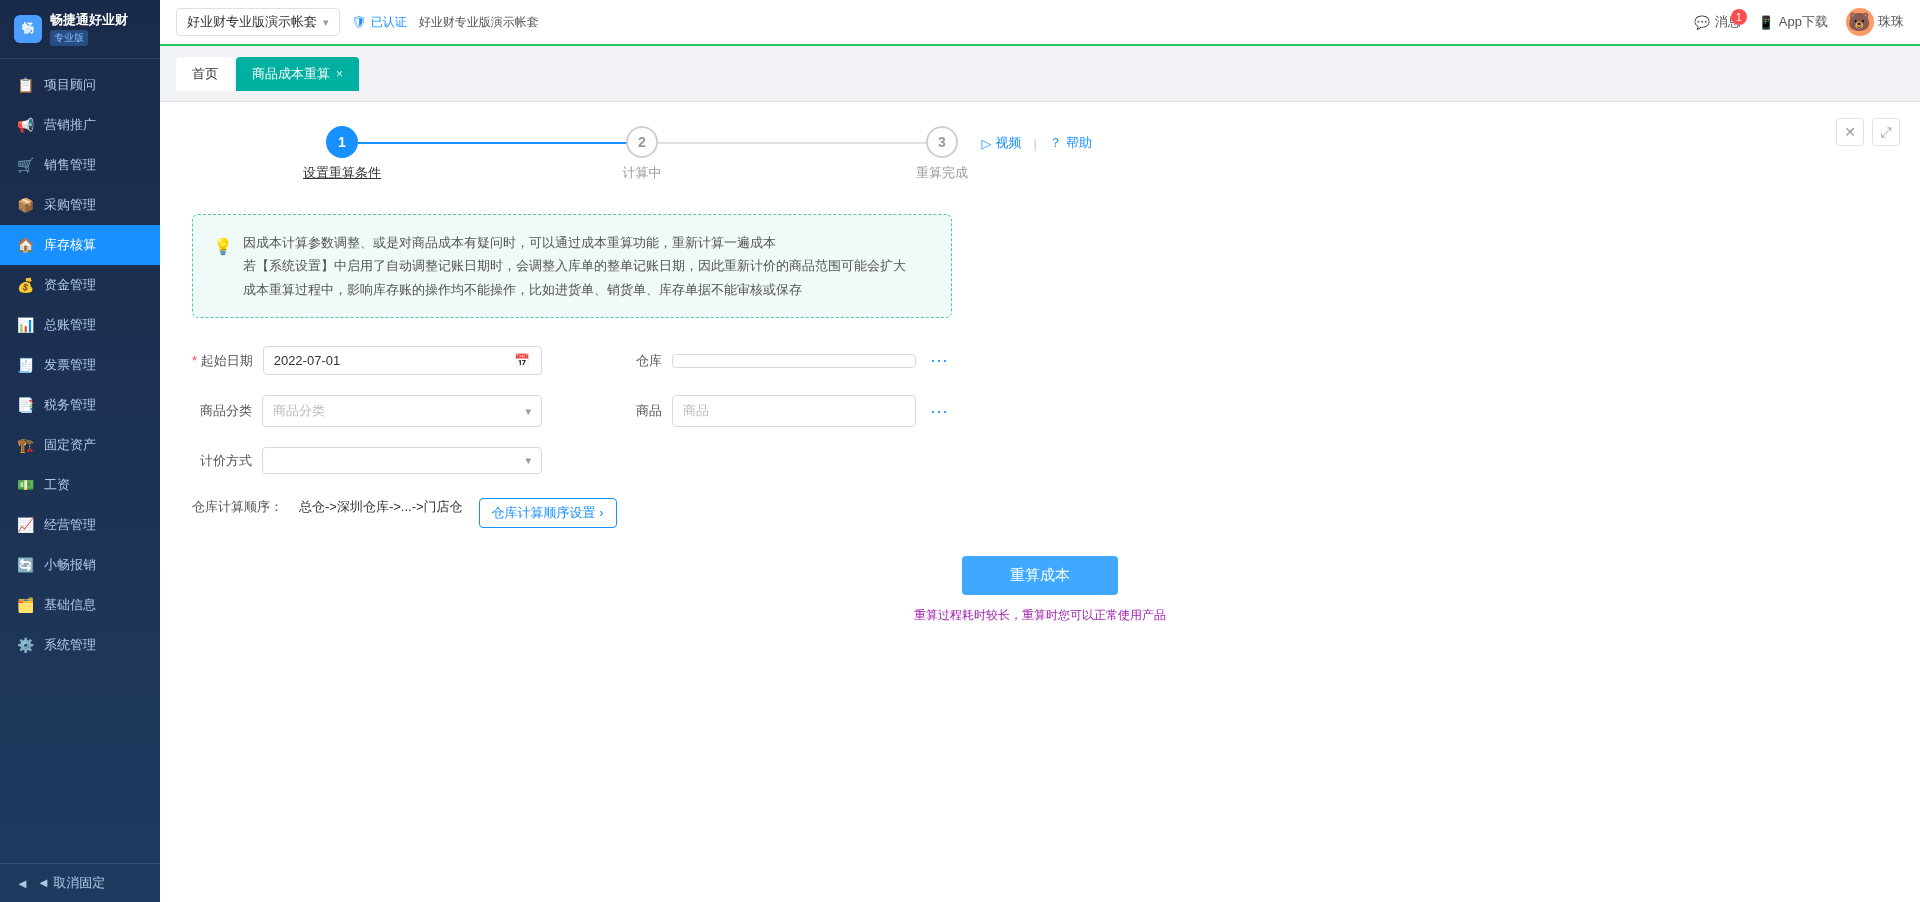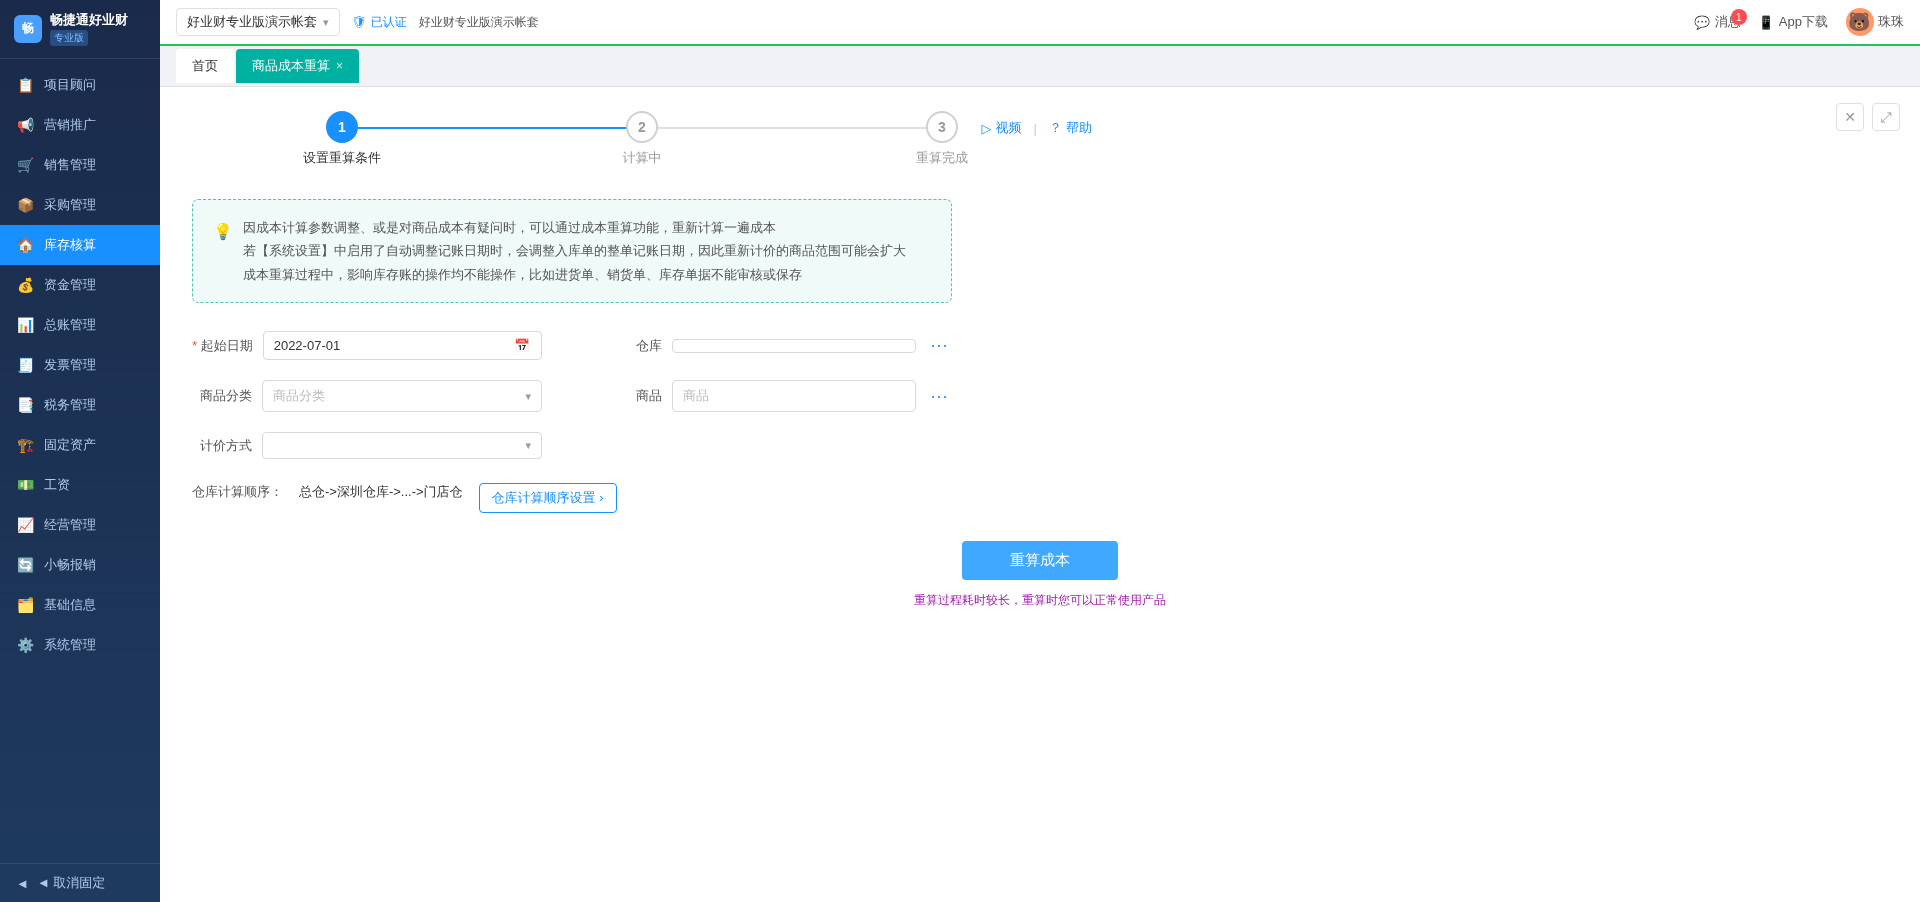--- a/index.html
+++ b/index.html
@@ -107,21 +107,21 @@
       background: #ff9966; display: flex; align-items: center; justify-content: center;
       overflow: hidden;
     }
 
     
     .tabbar {
       display: flex; align-items: center;
       background: #f0f2f5;
       padding: 0 16px;
       border-bottom: 1px solid #e0e0e0;
-      height: 41px;
+      height: 56px;
     }
     .tab {
       display: flex; align-items: center;
       padding: 8px 16px;
       font-size: 13px;
       cursor: pointer;
       border-radius: 4px 4px 0 0;
       color: #666;
       margin-right: 2px;
     }
@@ -167,21 +167,21 @@
     }
     .step-circle.active {
       background: #1890ff;
       border-color: #1890ff;
       color: #fff;
     }
     .step-label {
       margin-top: 6px; font-size: 13px; color: #999;
       white-space: nowrap;
     }
-    .step-label.active { color: #333; font-weight: 500; }
+    .step-label.active { color: #333; font-weight: 500; text-decoration: underline; }
     .stepper-helper {
       position: absolute;
       right: 0; top: 8px;
       display: flex; align-items: center; gap: 12px;
       font-size: 13px; color: #1890ff;
     }
     .stepper-helper span { cursor: pointer; display: flex; align-items: center; gap: 4px; }
 
     
     .info-box {

